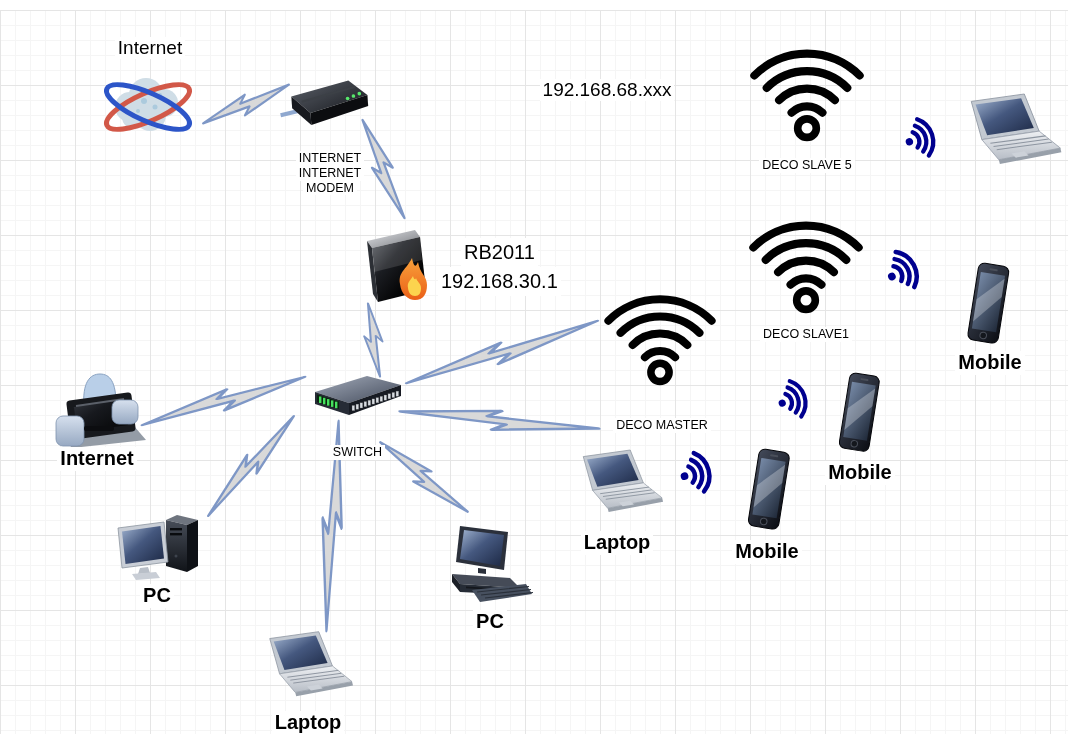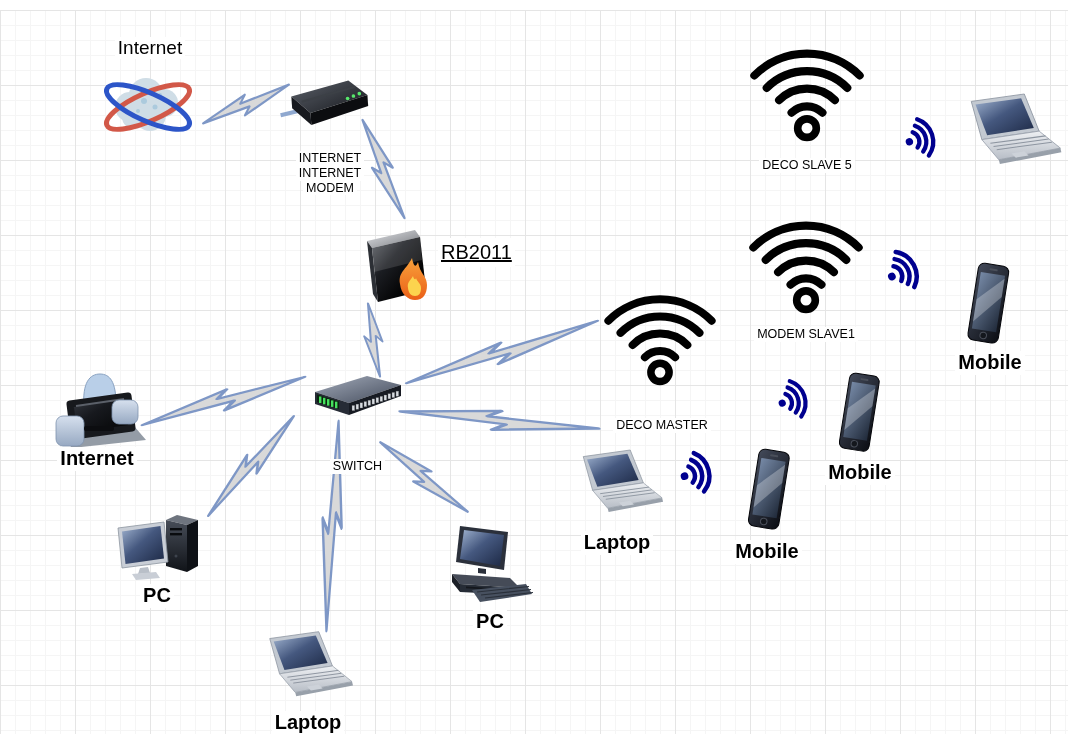--- a/index.html
+++ b/index.html
@@ -22,21 +22,21 @@
     --grid-minor:#f5f5f5; --grid-major:#e5e5e5;
   }
   .node{position:absolute;}
   .node svg{display:block;width:100%;height:100%;overflow:visible;}
   .bolt{position:absolute;transform-origin:50% 50%;transform:rotate(var(--rot));overflow:visible;}
   .lbl{position:absolute;display:flex;flex-direction:column;align-items:center;line-height:1.18;}
   .lbl>span{background:#fff;padding:0 3px;white-space:nowrap;}
   .lbl-lg{font-size:20px;font-weight:bold;}
   .lbl-md{font-size:19px;}
   .lbl-sm{font-size:12.5px;}
-  .lbl-left{align-items:center;text-decoration:underline;}
+  .lbl-left{align-items:center;}
   .lbl-router{font-size:20px;line-height:1.45;}
 </style>
 </head>
 <body>
 
 <div class="canvas">
 
   <svg width="0" height="0" style="position:absolute" aria-hidden="true">
     <defs>
       <linearGradient id="g-screen" x1="0" y1="0" x2="1" y2="1">
@@ -283,48 +283,52 @@
     <span>MODEM</span>
   </div>
 
   <div class="node" style="left:360px;top:210px;width:76px;height:92px">
       <svg viewBox="0 0 76 92">
         <use href="#sym-cube-firewall"></use>
       </svg>
     </div>
   <div class="lbl lbl-left lbl-router" style="left:438px;top:228px">
     <span>RB2011</span>
+    <span>192.168.30.1</span>
   </div>
 
+  <div class="lbl lbl-md" style="left:527px;top:69px;width:160px">
+      <span>192.168.68.xxx</span>
+    </div>
 
   <div class="node" style="left:311px;top:362px;width:92px;height:52px">
       <svg viewBox="0 0 92 52">
         <use href="#sym-switch"></use>
       </svg>
     </div>
-  <div class="lbl lbl-sm" style="left:310px;top:449px;width:95px">
+  <div class="lbl lbl-sm" style="left:310px;top:435px;width:95px">
       <span>SWITCH</span>
     </div>
 
   <div class="node" style="left:601px;top:270px;width:118px;height:102px">
       <svg viewBox="0 0 100 95">
         <use href="#sym-wifi"></use>
       </svg>
     </div>
   <div class="lbl lbl-sm" style="left:603px;top:408px;width:118px">
       <span>DECO MASTER</span>
     </div>
 
   <div class="node" style="left:746px;top:196px;width:120px;height:104px">
       <svg viewBox="0 0 100 95">
         <use href="#sym-wifi"></use>
       </svg>
     </div>
   <div class="lbl lbl-sm" style="left:746px;top:317px;width:120px">
-      <span>MODEM SLAVE1</span>
+      <span>DECO SLAVE1</span>
     </div>
 
   <div class="node" style="left:747px;top:24px;width:120px;height:104px">
       <svg viewBox="0 0 100 95">
         <use href="#sym-wifi"></use>
       </svg>
     </div>
   <div class="lbl lbl-sm" style="left:747px;top:148px;width:120px">
       <span>DECO SLAVE 5</span>
     </div>

